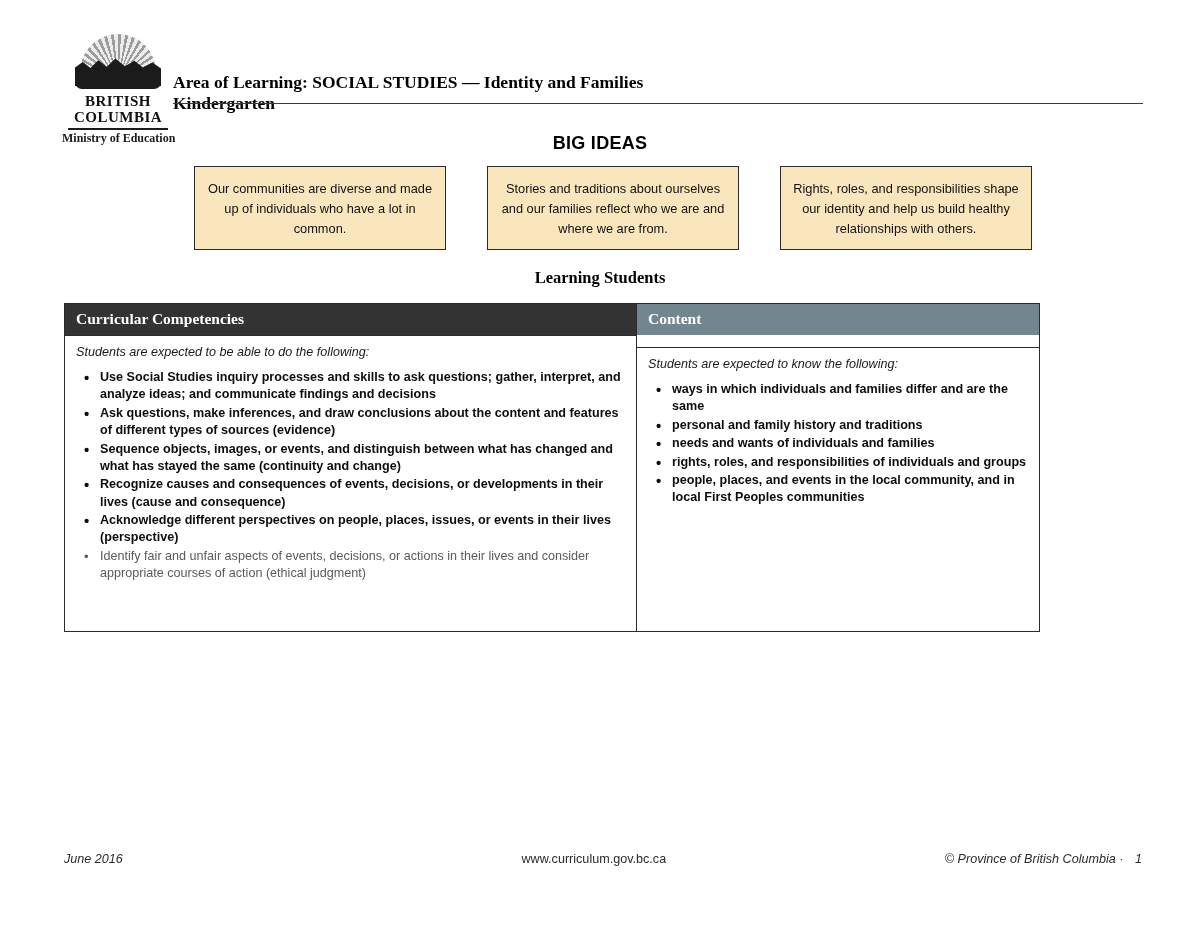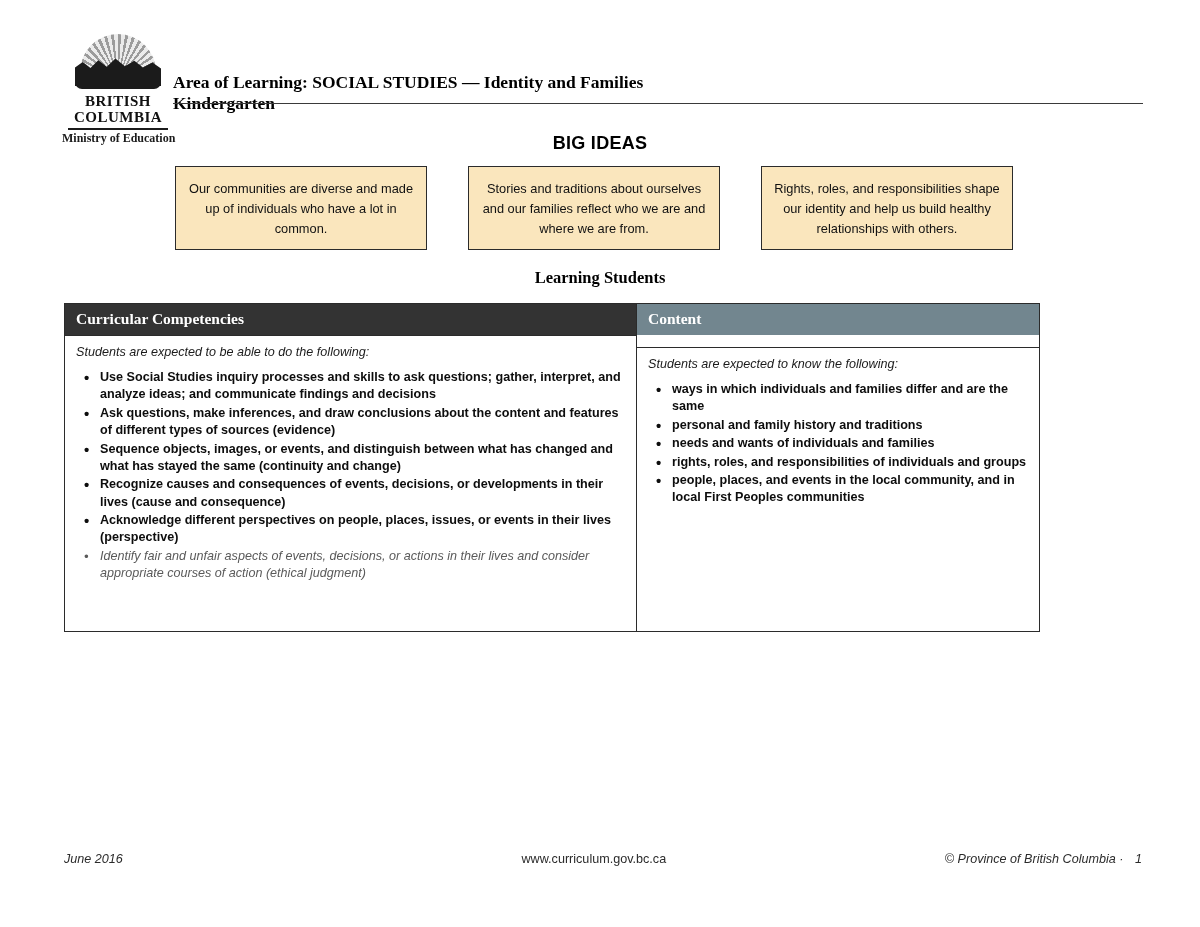--- a/index.html
+++ b/index.html
@@ -126,21 +126,21 @@
     top: 133px;
     width: 1200px;
     text-align: center;
     font-family: "Liberation Sans", sans-serif;
     font-weight: bold;
     font-size: 18px;
     letter-spacing: 0.3px;
   }
   .big-ideas-row {
     position: absolute;
-    left: 175px;
+    left: 194px;
     top: 166px;
     width: 838px;
     display: flex;
     justify-content: space-between;
   }
   .big-idea-box {
     width: 252px;
     min-height: 64px;
     box-sizing: border-box;
     background: #fae6bd;
@@ -239,21 +239,20 @@
   ul.ls-list li::before {
     content: "\2022";
     position: absolute;
     left: -14px;
     top: -1px;
     font-size: 15px;
   }
   ul.ls-list li.muted {
     font-weight: normal;
     color: #5a5a5a;
-    font-style: italic;
   }
   ul.ls-list li.muted::before {
     color: #5a5a5a;
     font-size: 13px;
     top: 0px;
   }
   .ls-col-co ul.ls-list li { margin-bottom: 1px; }
 
   
   .page-footer {

